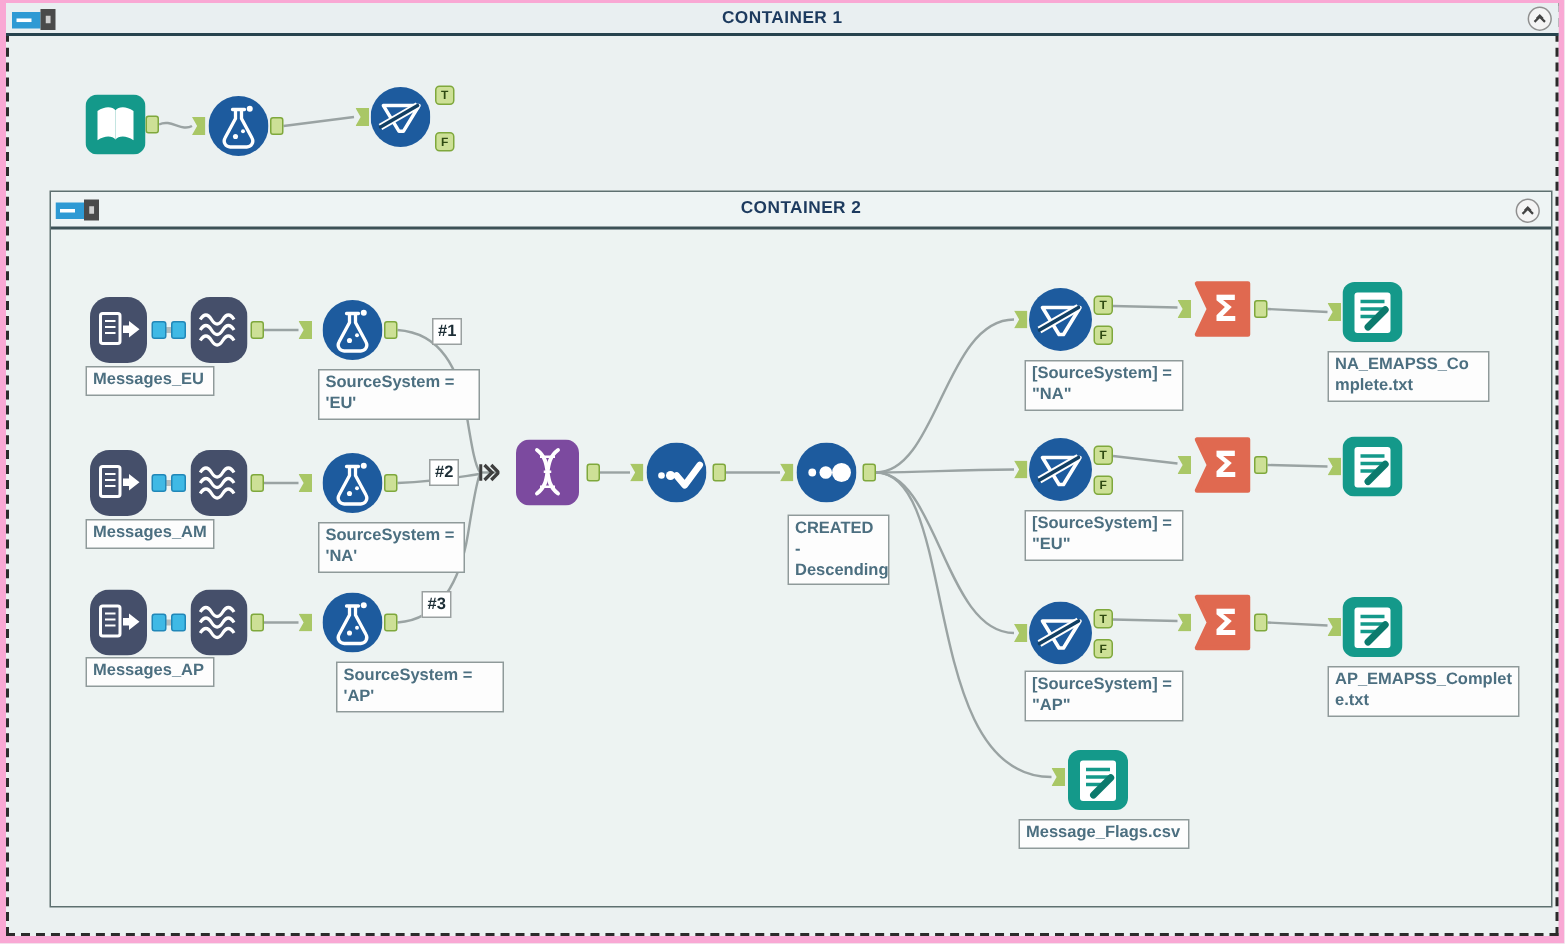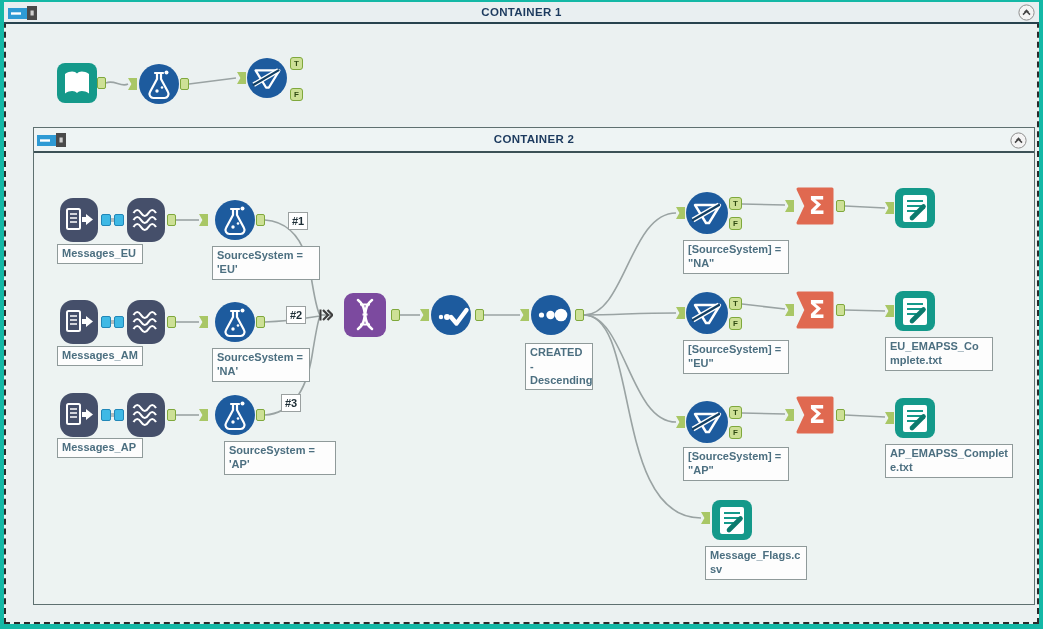--- a/index.html
+++ b/index.html
@@ -1,16 +1,16 @@
 <!DOCTYPE html>
 <html><head>
 <meta charset="utf-8">
 <style>
   html,body{margin:0;padding:0;background:#f2f5f5;}
-  #canvas{position:relative;width:1043px;height:629px;background:#14b8a6;overflow:hidden;
+  #canvas{position:relative;width:1043px;height:629px;background:#f9a8d4;overflow:hidden;
           font-family:"Liberation Sans",sans-serif;}
   .container-box{position:absolute;box-sizing:border-box;}
   #c1{left:4px;top:2px;width:1035px;height:622px;background:#ebf1f1;border:2px dashed #2b2b2b;}
   #c1-header{position:absolute;left:4px;top:2px;width:1035px;height:22px;background:#e9eff1;
              border-bottom:2px solid #27434e;box-sizing:border-box;}
   #c2{left:33px;top:127px;width:1002px;height:478px;background:#edf3f2;border:1px solid #5e7070;}
   #c2-header{position:absolute;left:34px;top:128px;width:1000px;height:25px;background:#eef4f4;
              border-bottom:2px solid #3c5156;box-sizing:border-box;}
   .container-title{position:absolute;text-align:center;font-size:11.5px;font-weight:bold;
                    color:#1c3a5e;letter-spacing:.3px;}
@@ -315,20 +315,21 @@
         <text x="22" y="28" font-size="24" font-weight="bold" fill="#fff" text-anchor="middle" font-family="DejaVu Sans,sans-serif">Σ</text>
       </svg>
   </div>
   <div class="anchor-out" style="left:836px;top:200px"></div>
   <div class="anchor-in" style="left:885px;top:202px"></div>
   <div class="tool" style="left:895px;top:188px">
       <svg width="40" height="40">
         <use href="#sym-output"></use>
       </svg>
     </div>
+  <div class="ann break" style="left:885px;top:234px;width:108px">NA_EMAPSS_Complete.txt</div>
 
   <div class="anchor-in" style="left:676px;top:307px"></div>
   <div class="tool" style="left:686px;top:292px">
       <svg width="42" height="42">
         <use href="#sym-funnel"></use>
       </svg>
     </div>
   <div class="anchor-tf" style="left:729px;top:297px">T</div>
   <div class="anchor-tf" style="left:729px;top:317px">F</div>
   <div class="ann" style="left:683px;top:340px;width:106px">[SourceSystem] = "EU"</div>
@@ -339,21 +340,20 @@
         <text x="22" y="28" font-size="24" font-weight="bold" fill="#fff" text-anchor="middle" font-family="DejaVu Sans,sans-serif">Σ</text>
       </svg>
   </div>
   <div class="anchor-out" style="left:836px;top:304px"></div>
   <div class="anchor-in" style="left:885px;top:305px"></div>
   <div class="tool" style="left:895px;top:291px">
       <svg width="40" height="40">
         <use href="#sym-output"></use>
       </svg>
     </div>
-  <div class="ann break" style="left:885px;top:337px;width:108px">EU_EMAPSS_Complete.txt</div>
 
   <div class="anchor-in" style="left:676px;top:416px"></div>
   <div class="tool" style="left:686px;top:401px">
       <svg width="42" height="42">
         <use href="#sym-funnel"></use>
       </svg>
     </div>
   <div class="anchor-tf" style="left:729px;top:406px">T</div>
   <div class="anchor-tf" style="left:729px;top:426px">F</div>
   <div class="ann" style="left:683px;top:447px;width:106px">[SourceSystem] = "AP"</div>
@@ -372,15 +372,15 @@
       </svg>
     </div>
   <div class="ann break" style="left:885px;top:444px;width:128px">AP_EMAPSS_Complete.txt</div>
 
   <div class="anchor-in" style="left:701px;top:512px"></div>
   <div class="tool" style="left:712px;top:500px">
       <svg width="40" height="40">
         <use href="#sym-output"></use>
       </svg>
     </div>
-  <div class="ann break" style="left:705px;top:546px;width:102px">Message_Flags.csv</div>
+  <div class="ann break" style="left:679px;top:546px;width:114px">Message_Flags.csv</div>
 
 </div>
 
 </body></html>

